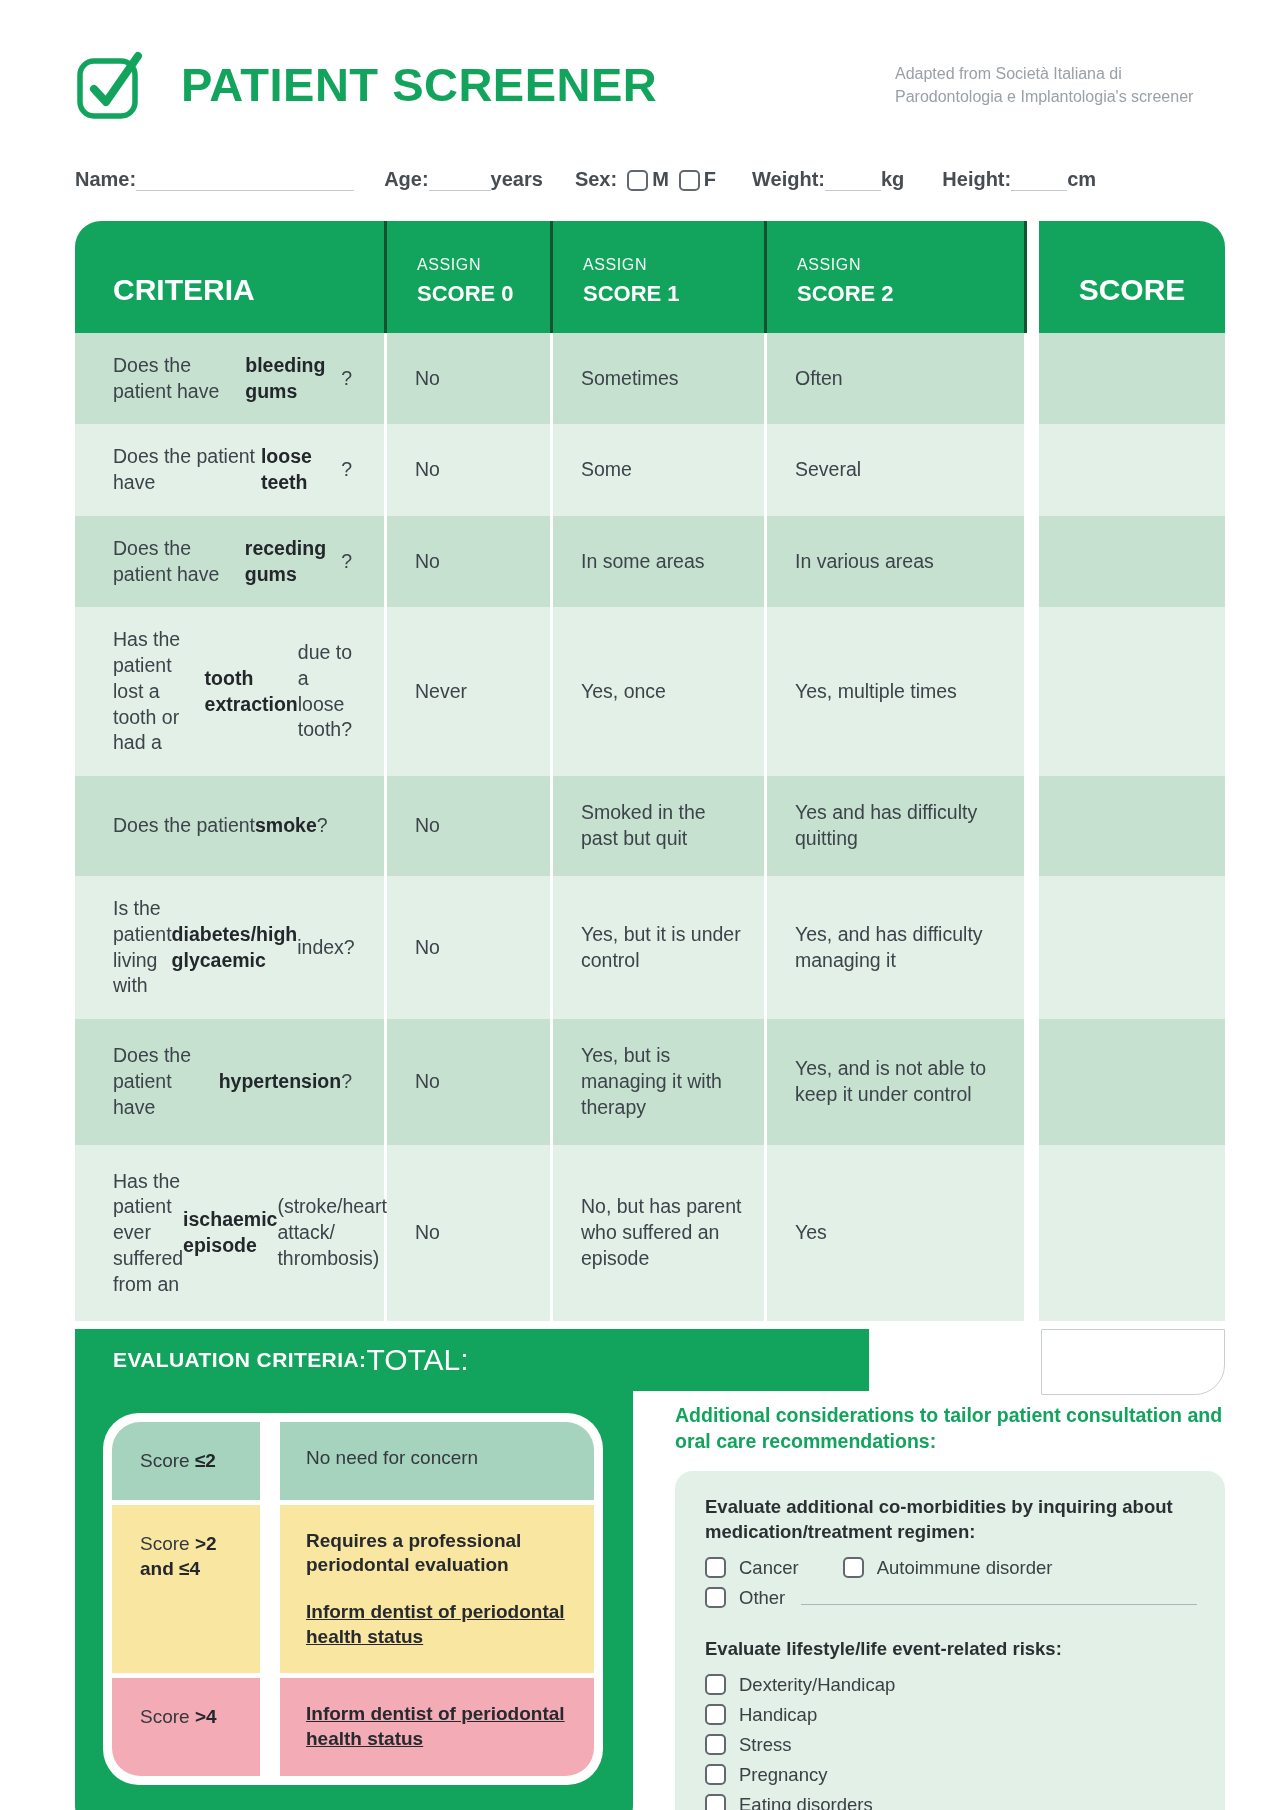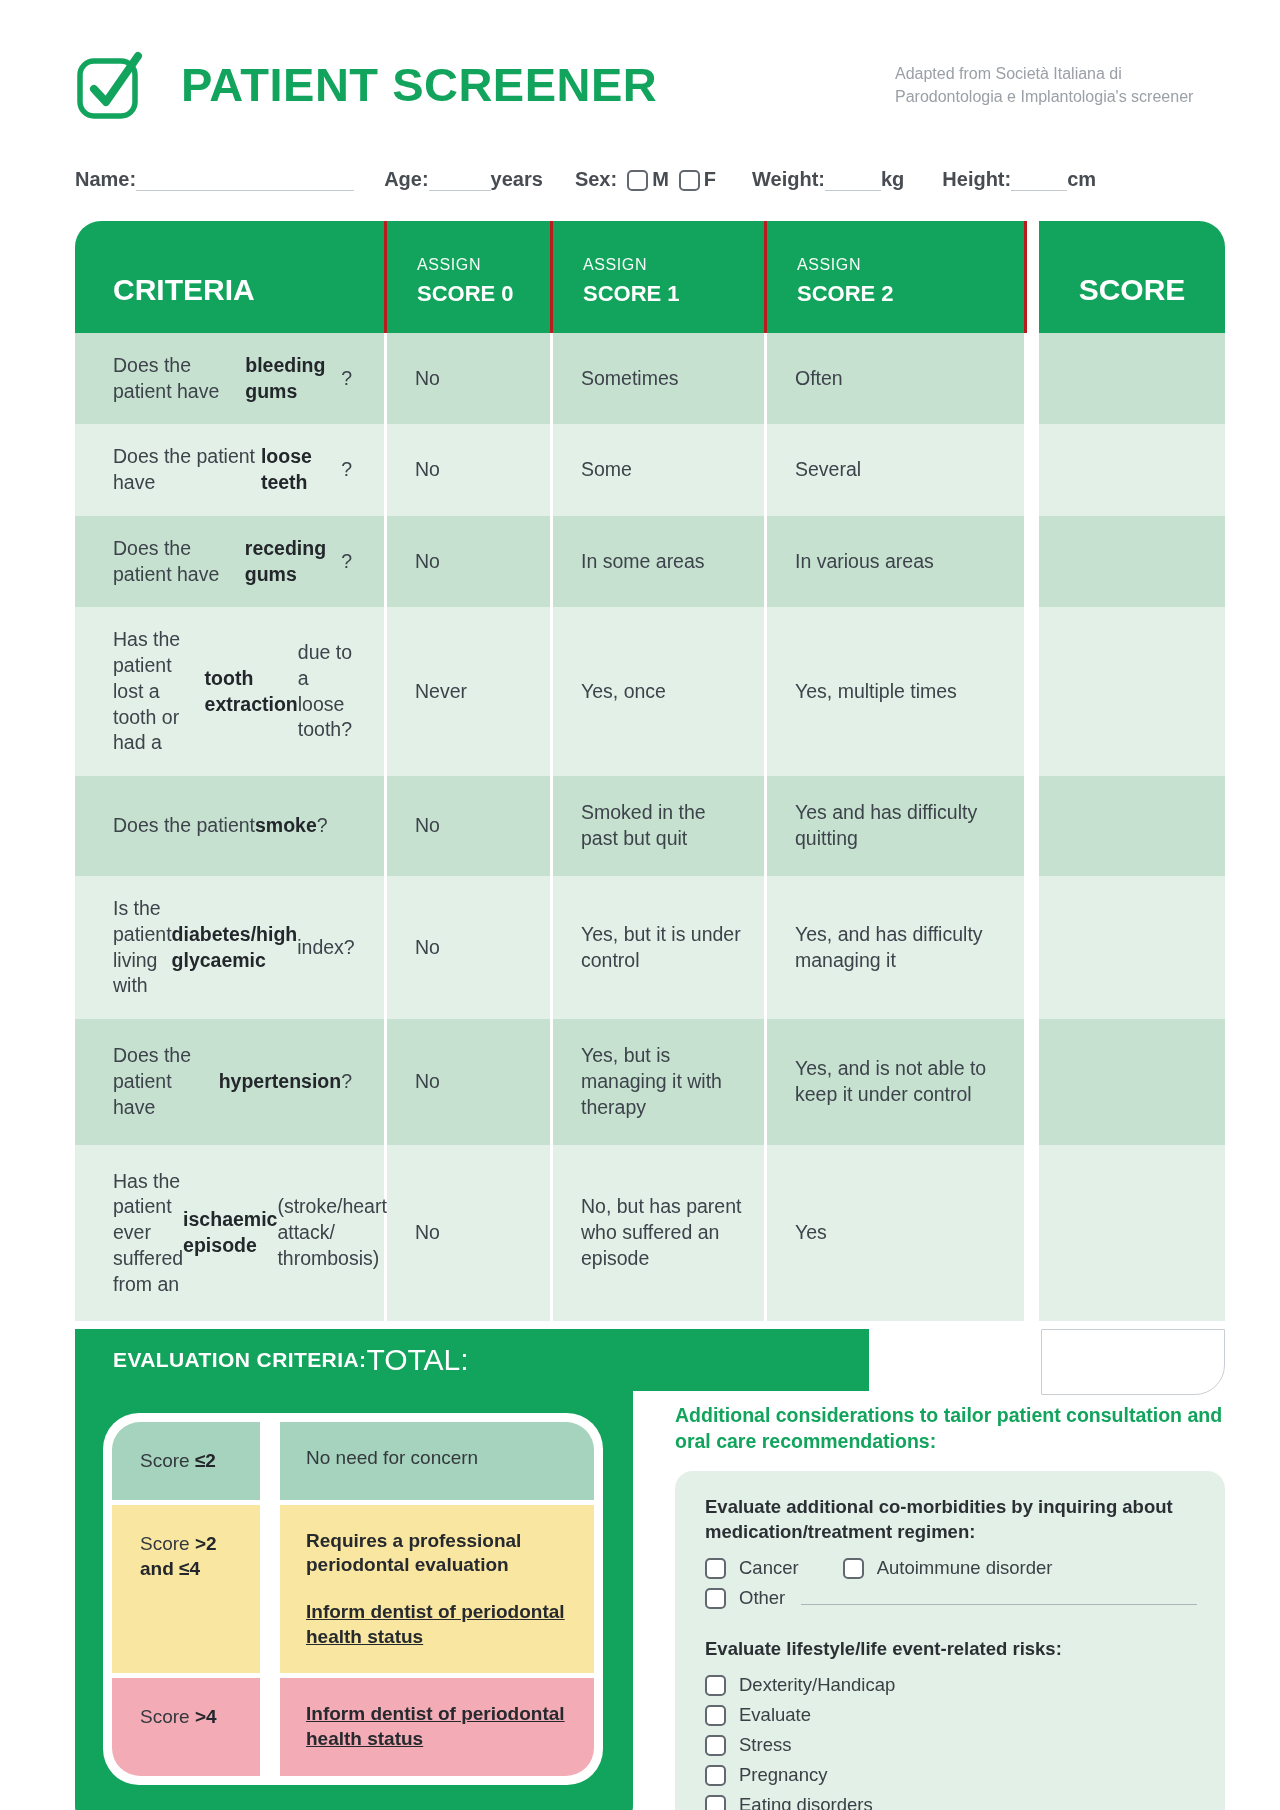--- a/index.html
+++ b/index.html
@@ -34,21 +34,21 @@
     display:inline-block; width:21px; height:21px; background:#fff;
     border:2px solid #62686f; border-radius:5px; flex:0 0 auto;
   }
 
   
   .tbl { margin-top:30px; width:1150px; }
   .t-head, .t-row { display:grid; grid-template-columns:312px 166px 214px 260px 12px 186px; }
   .t-head { height:112px; }
   .h-cell {
     background:#12A45C; color:#fff; display:flex; flex-direction:column;
-    justify-content:flex-end; padding:0 18px 26px 30px; border-right:3px solid #b91c1c;
+    justify-content:flex-end; padding:0 18px 26px 30px; border-right:3px solid #14532d;
   }
   .h-criteria { border-top-left-radius:26px; font-size:30px; font-weight:800; padding-left:38px; }
   .h-assign { font-size:16px; letter-spacing:0.6px; font-weight:400; margin-bottom:7px; opacity:0.96; }
   .h-score-n { font-size:22px; font-weight:800; }
   .h-gap { background:#fff; border:none; }
   .h-last { border-top-right-radius:26px; border-right:none; align-items:center; padding-left:0; padding-right:0; font-size:30px; font-weight:800; }
 
   .t-row.dark  > .cell { background:#C7E1D1; }
   .t-row.light > .cell { background:#E2F0E7; }
   .cell { display:flex; align-items:center; border-right:3px solid #fff; padding:20px 18px 20px 28px; font-size:19.5px; line-height:1.32; color:#3d434a; }
@@ -95,21 +95,21 @@
 
   .addl { position:absolute; left:600px; top:74px; width:550px; }
   .addl-heading { color:#12A45C; font-size:19.5px; font-weight:700; line-height:1.32; }
   .addl-box {
     margin-top:17px; background:#E2F0E7; border-radius:18px; padding:24px 28px 26px 30px;
   }
   .g-heading { font-size:18.5px; font-weight:700; color:#2b2f34; line-height:1.3; margin-bottom:13px; }
   .g-row { display:flex; align-items:center; margin:8px 0; font-size:18.5px; color:#3a4046; }
   .g-row .cb { margin-right:13px; }
   .g-inline-gap { width:44px; flex:0 0 auto; }
-  .g-item { display:flex; align-items:flex-end; }
+  .g-item { display:flex; align-items:flex-start; }
   .fill-line { flex:1 1 auto; border-bottom:1.5px solid #aeb4ba; height:14px; margin-left:16px; }
   .g-spacer { height:20px; }
 </style>
 </head>
 <body>
 
 <div class="page">
 
   <div class="hdr">
     <span class="hdr-icon">
@@ -338,21 +338,21 @@
           <div class="g-heading">Evaluate lifestyle/life event-related risks:</div>
           <div class="g-row">
             <div class="g-item">
               <span class="cb"></span>
               <span>Dexterity/Handicap</span>
             </div>
           </div>
           <div class="g-row">
             <div class="g-item">
               <span class="cb"></span>
-              <span>Evaluate</span>
+              <span>Handicap</span>
             </div>
           </div>
           <div class="g-row">
             <div class="g-item">
               <span class="cb"></span>
               <span>Stress</span>
             </div>
           </div>
           <div class="g-row">
             <div class="g-item">

